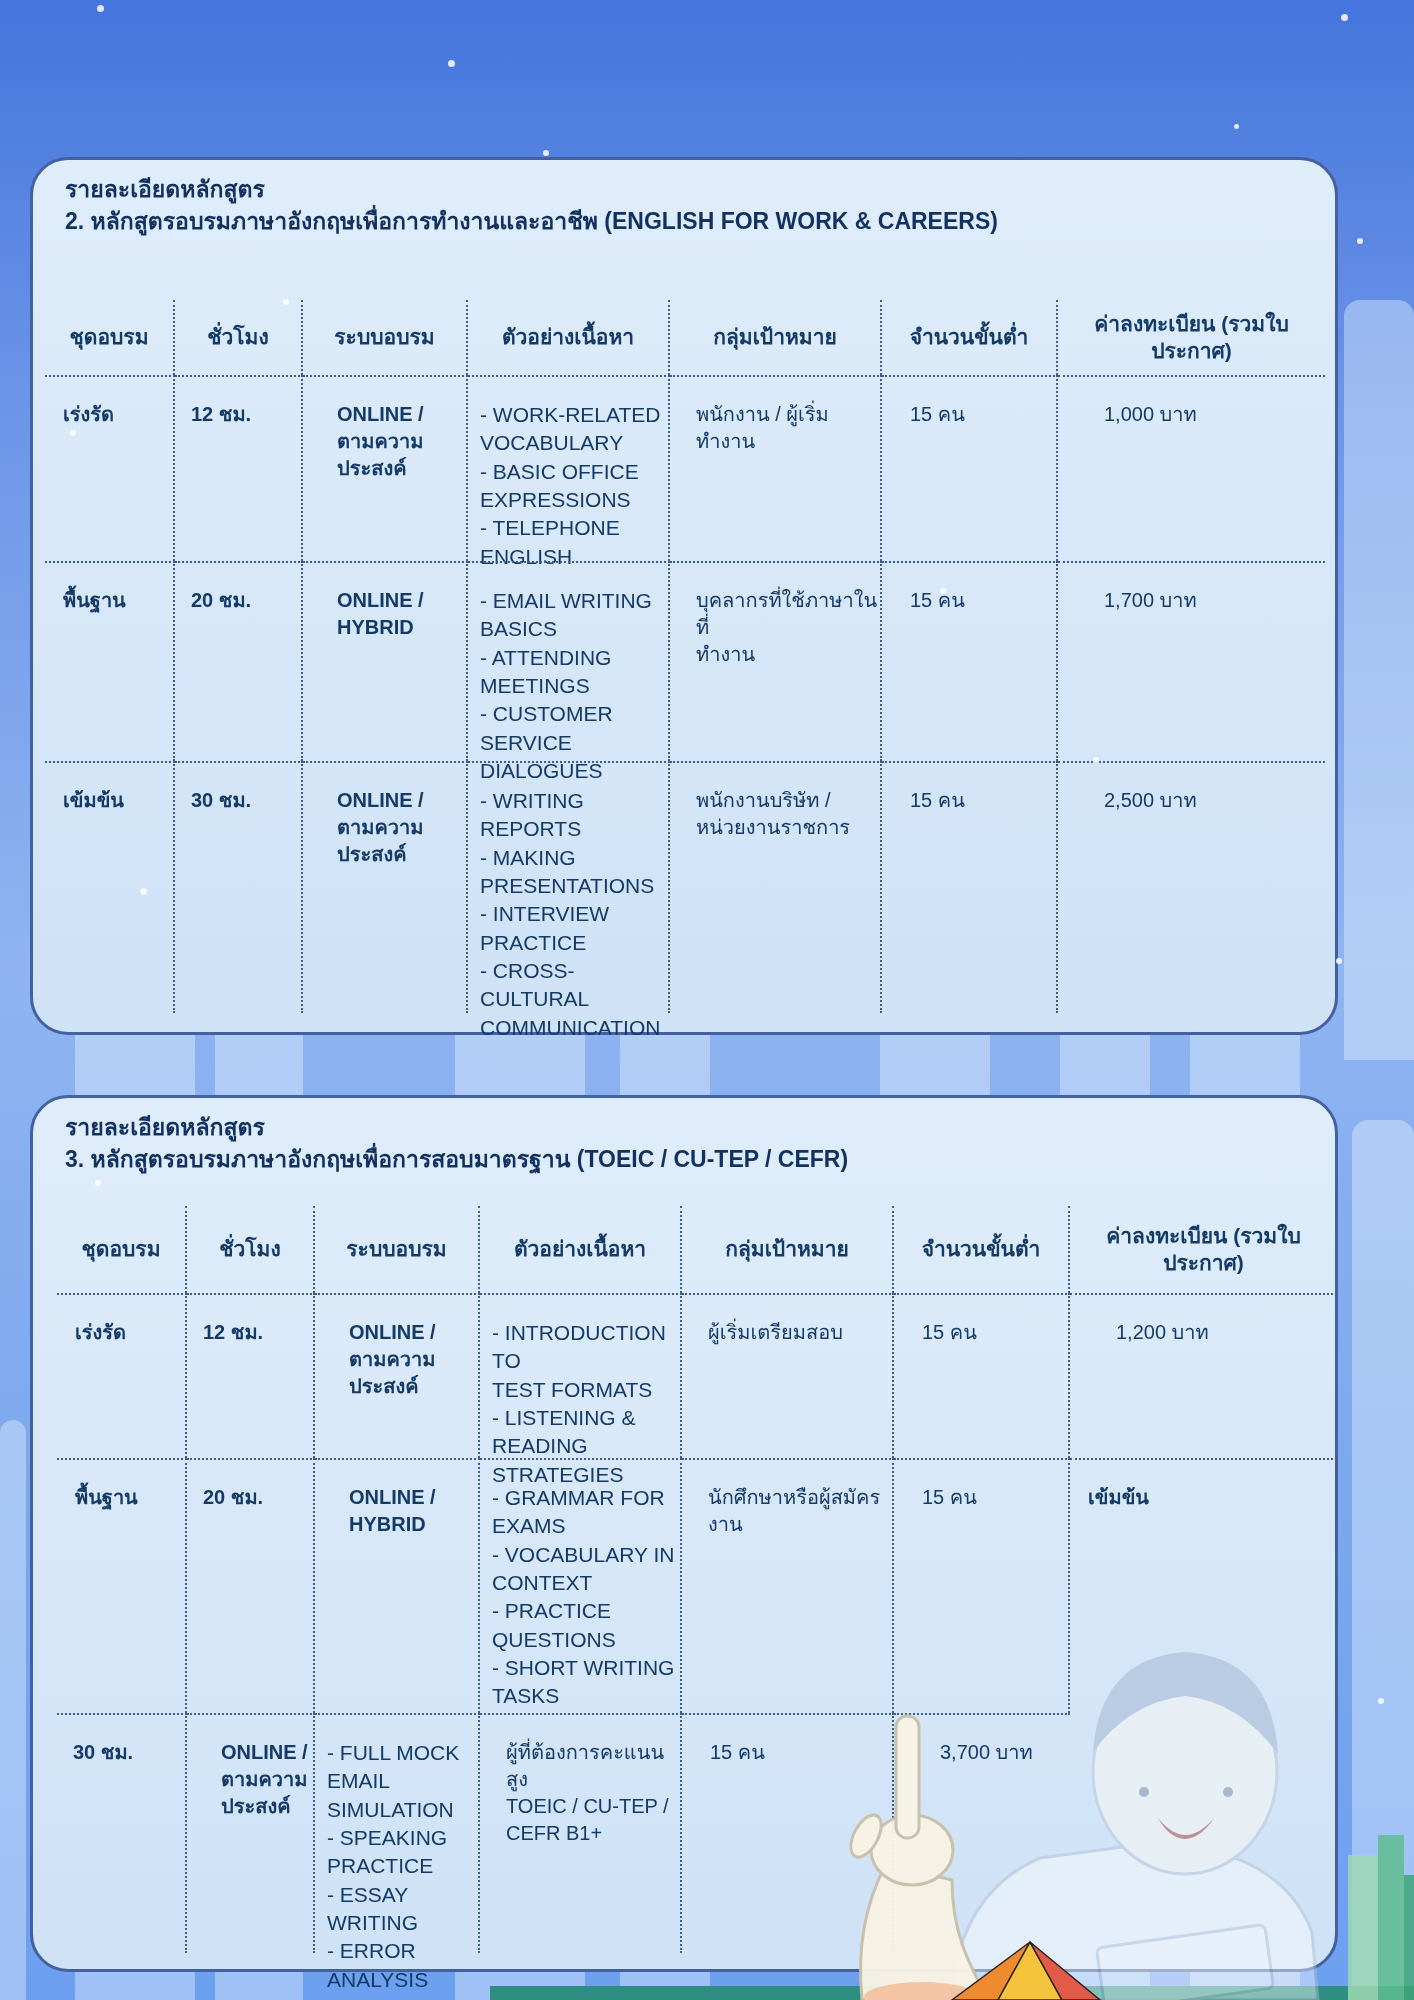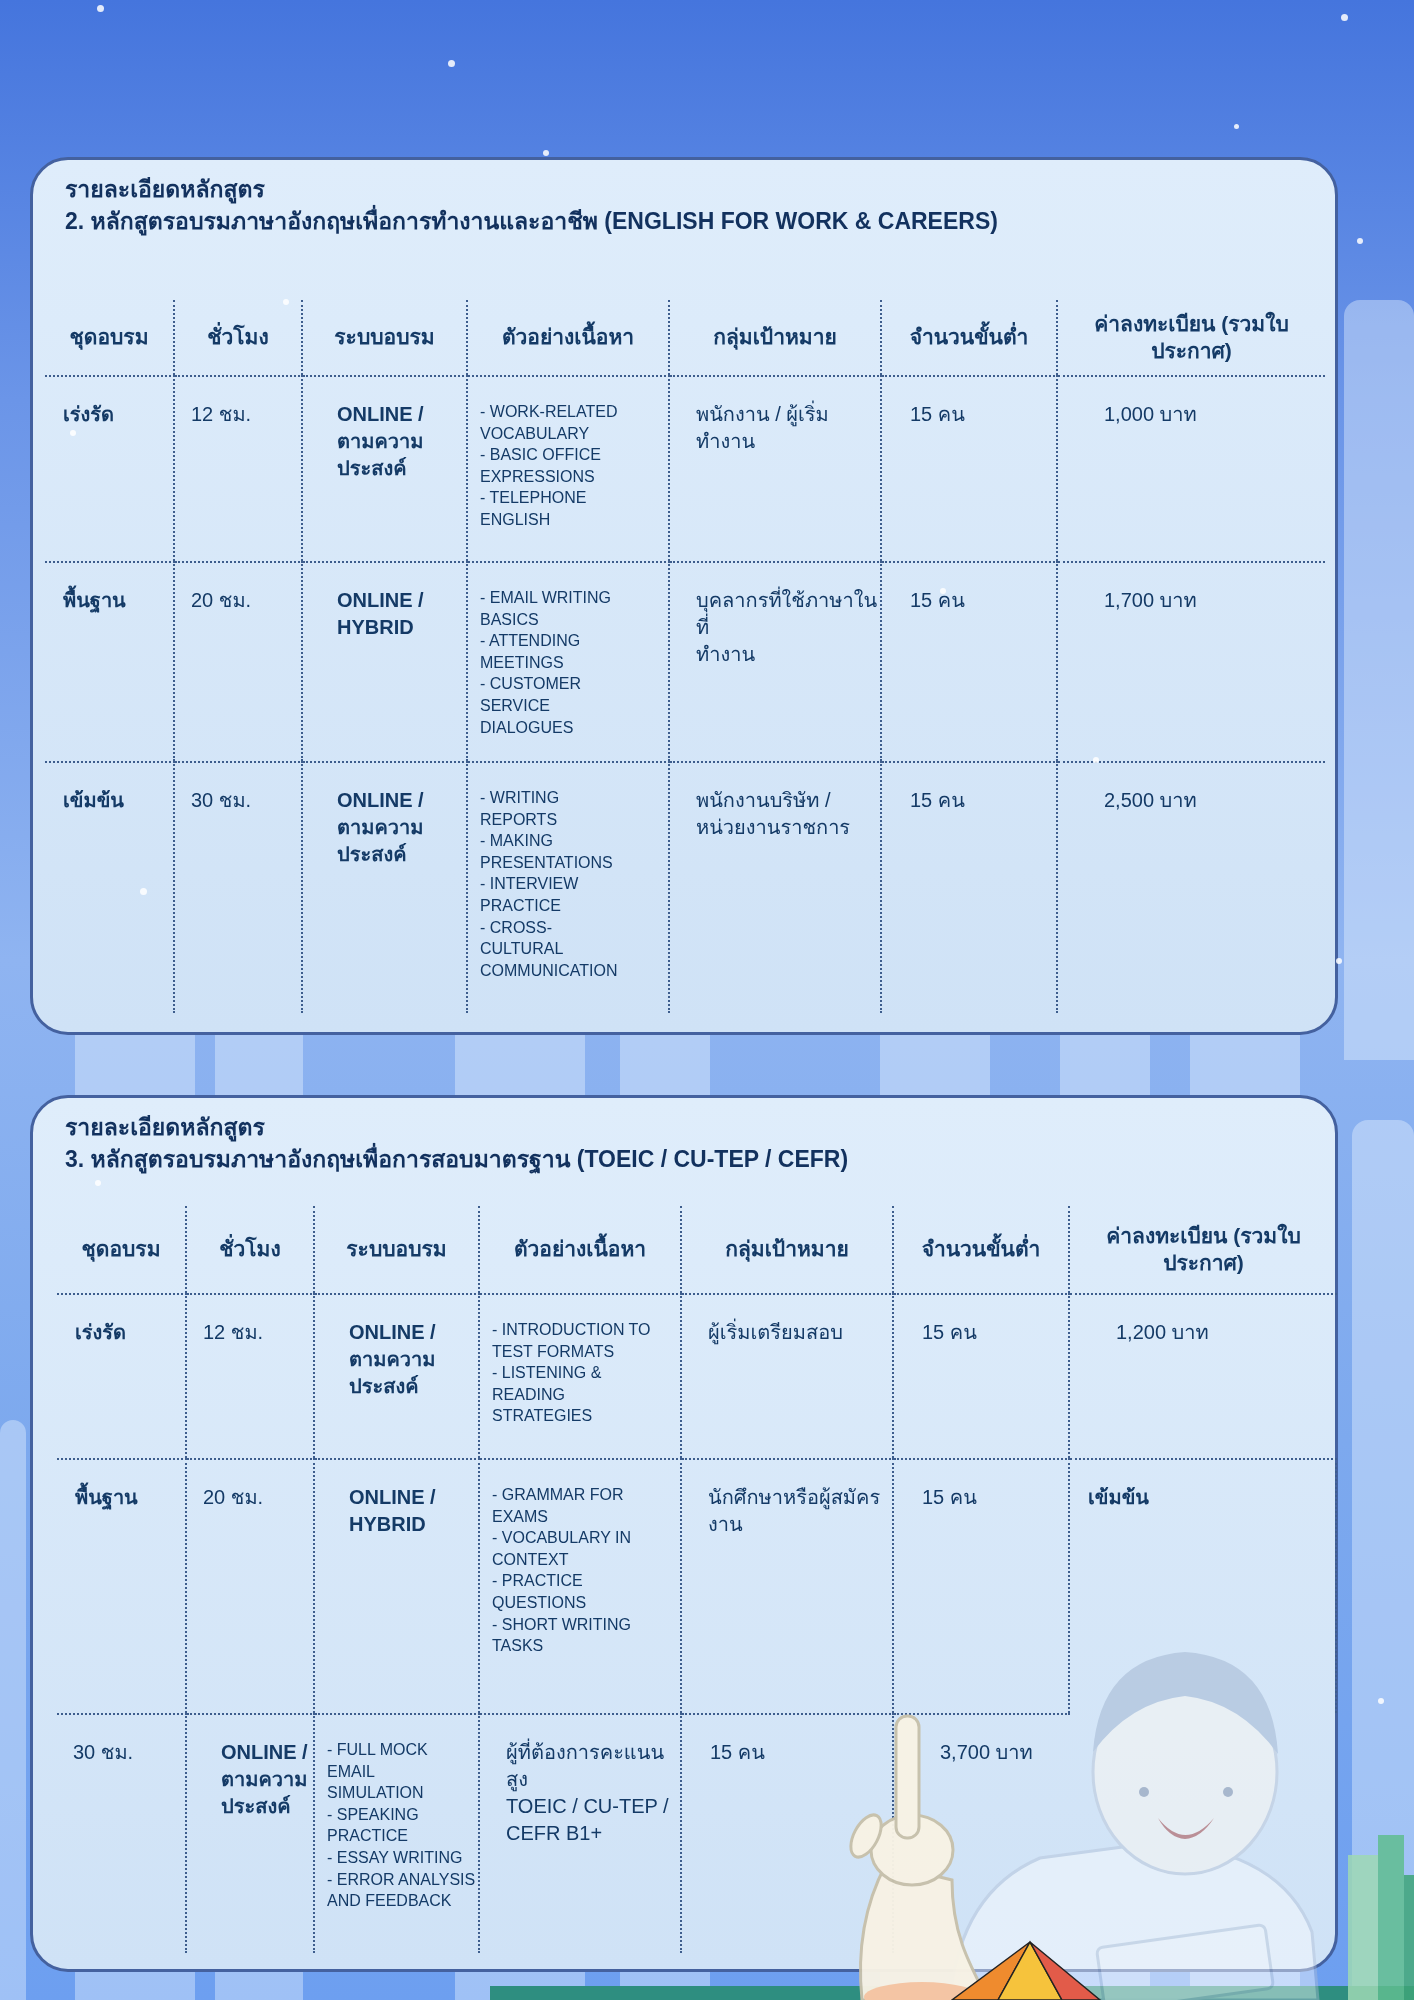--- a/index.html
+++ b/index.html
@@ -17,22 +17,22 @@
   .ph{position:absolute;left:32px;top:14px;color:#12315e;font-weight:700;font-size:23px;line-height:1.38;}
   .ctable{position:absolute;display:grid;color:#143a66;
     grid-template-columns:130px 128px 165px 202px 212px 176px 267px;}
   #t1{left:12px;top:140px;grid-template-rows:75px 186px 200px 252px;}
   #t2{left:24px;top:108px;grid-template-rows:87px 165px 255px 240px;}
   .th{display:flex;align-items:center;justify-content:center;text-align:center;
     font-weight:700;font-size:21px;line-height:1.25;}
   .td{font-size:20px;line-height:1.35;padding-top:24px;white-space:pre-line;box-sizing:border-box;}
   .bR{border-right:2px dotted #3d5d8d;}
   .bT{border-top:2px dotted #3d5d8d;}
-  .p1{padding-left:18px;font-weight:bold;}.p2{padding-left:16px;}.p3{padding-left:34px;font-weight:bold;}
-  .p4{padding-left:12px;font-size:16px;}.p5{padding-left:26px;}.p6{padding-left:28px;}.p7{padding-left:46px;}
+  .p1{padding-left:18px;font-weight:bold;}.p2{padding-left:16px;font-weight:bold;}.p3{padding-left:34px;font-weight:bold;}
+  .p4{padding-left:12px;font-size:21px;}.p5{padding-left:26px;}.p6{padding-left:28px;}.p7{padding-left:46px;}
   .strip{position:absolute;left:490px;top:1986px;width:924px;height:14px;background:#2e8e80;z-index:4;}
   .illu{position:absolute;left:600px;top:1640px;width:814px;height:360px;z-index:5;}
 </style>
 </head>
 <body>
 
 <div class="stage">
 
   <div class="bld" style="left:75px;top:950px;width:120px;height:1050px;"></div>
   <div class="bld" style="left:215px;top:1000px;width:88px;height:1000px;"></div>

